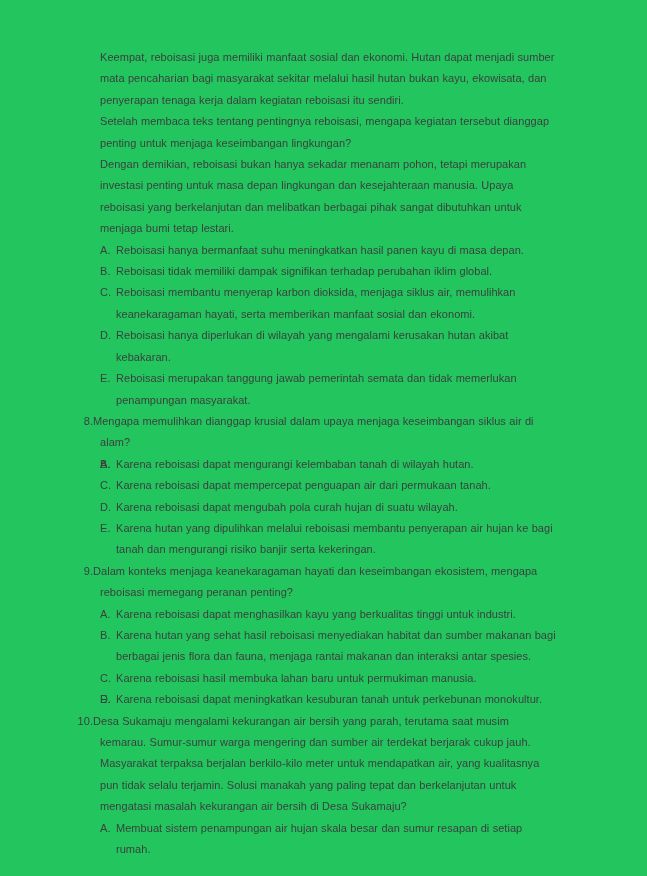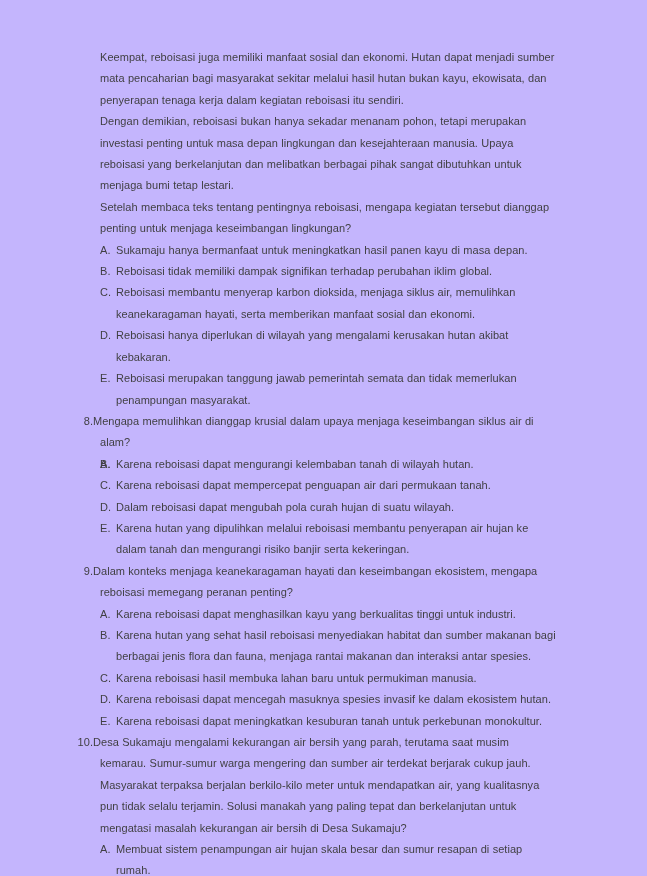--- a/index.html
+++ b/index.html
@@ -83,38 +83,38 @@
 
   
   #doc {
     filter: blur(0.18px);
     opacity: 0.97;
   }
 </style>
 </head>
 <body style="color: rgb(60, 60, 60);">
 
-<div id="page" style="background: #c4b5fd;">
+<div id="page" style="background: #22c55e;">
   <div id="doc" class="line-base" style="padding-top: 47px;">
       <div class="para">Keempat, reboisasi juga memiliki manfaat sosial dan ekonomi. Hutan dapat menjadi sumber mata pencaharian bagi masyarakat sekitar melalui hasil hutan bukan kayu, ekowisata, dan penyerapan tenaga kerja dalam kegiatan reboisasi itu sendiri.</div>
+      <div class="para">Setelah membaca teks tentang pentingnya reboisasi, mengapa kegiatan tersebut dianggap penting untuk menjaga keseimbangan lingkungan?</div>
       <div class="para">Dengan demikian, reboisasi bukan hanya sekadar menanam pohon, tetapi merupakan investasi penting untuk masa depan lingkungan dan kesejahteraan manusia. Upaya reboisasi yang berkelanjutan dan melibatkan berbagai pihak sangat dibutuhkan untuk menjaga bumi tetap lestari.</div>
-      <div class="para">Setelah membaca teks tentang pentingnya reboisasi, mengapa kegiatan tersebut dianggap penting untuk menjaga keseimbangan lingkungan?</div>
-      <div class="opt"><span class="optletter">A.</span><span>Sukamaju hanya bermanfaat untuk meningkatkan hasil panen kayu di masa depan.</span></div>
+      <div class="opt"><span class="optletter">A.</span><span>Reboisasi hanya bermanfaat suhu meningkatkan hasil panen kayu di masa depan.</span></div>
       <div class="opt"><span class="optletter">B.</span><span>Reboisasi tidak memiliki dampak signifikan terhadap perubahan iklim global.</span></div>
       <div class="opt"><span class="optletter">C.</span><span>Reboisasi membantu menyerap karbon dioksida, menjaga siklus air, memulihkan keanekaragaman hayati, serta memberikan manfaat sosial dan ekonomi.</span></div>
       <div class="opt"><span class="optletter">D.</span><span>Reboisasi hanya diperlukan di wilayah yang mengalami kerusakan hutan akibat kebakaran.</span></div>
       <div class="opt"><span class="optletter">E.</span><span>Reboisasi merupakan tanggung jawab pemerintah semata dan tidak memerlukan penampungan masyarakat.</span></div>
       <div class="qitem"><span class="qnum">8.</span><span>Mengapa memulihkan dianggap krusial dalam upaya menjaga keseimbangan siklus air di alam?</span></div>
       <div class="opt"><span class="optletter">A.</span></div>
       <div class="opt"><span class="optletter">B.</span><span>Karena reboisasi dapat mengurangi kelembaban tanah di wilayah hutan.</span></div>
       <div class="opt"><span class="optletter">C.</span><span>Karena reboisasi dapat mempercepat penguapan air dari permukaan tanah.</span></div>
-      <div class="opt"><span class="optletter">D.</span><span>Dalam reboisasi dapat mengubah pola curah hujan di suatu wilayah.</span></div>
-      <div class="opt"><span class="optletter">E.</span><span>Karena hutan yang dipulihkan melalui reboisasi membantu penyerapan air hujan ke dalam tanah dan mengurangi risiko banjir serta kekeringan.</span></div>
+      <div class="opt"><span class="optletter">D.</span><span>Karena reboisasi dapat mengubah pola curah hujan di suatu wilayah.</span></div>
+      <div class="opt"><span class="optletter">E.</span><span>Karena hutan yang dipulihkan melalui reboisasi membantu penyerapan air hujan ke bagi tanah dan mengurangi risiko banjir serta kekeringan.</span></div>
       <div class="qitem"><span class="qnum">9.</span><span>Dalam konteks menjaga keanekaragaman hayati dan keseimbangan ekosistem, mengapa reboisasi memegang peranan penting?</span></div>
       <div class="opt"><span class="optletter">A.</span><span>Karena reboisasi dapat menghasilkan kayu yang berkualitas tinggi untuk industri.</span></div>
       <div class="opt"><span class="optletter">B.</span><span>Karena hutan yang sehat hasil reboisasi menyediakan habitat dan sumber makanan bagi berbagai jenis flora dan fauna, menjaga rantai makanan dan interaksi antar spesies.</span></div>
       <div class="opt"><span class="optletter">C.</span><span>Karena reboisasi hasil membuka lahan baru untuk permukiman manusia.</span></div>
-      <div class="opt"><span class="optletter">D.</span><span>Karena reboisasi dapat mencegah masuknya spesies invasif ke dalam ekosistem hutan.</span></div>
+      <div class="opt"><span class="optletter">D.</span></div>
       <div class="opt"><span class="optletter">E.</span><span>Karena reboisasi dapat meningkatkan kesuburan tanah untuk perkebunan monokultur.</span></div>
       <div class="qitem"><span class="qnum">10.</span><span>Desa Sukamaju mengalami kekurangan air bersih yang parah, terutama saat musim kemarau. Sumur-sumur warga mengering dan sumber air terdekat berjarak cukup jauh. Masyarakat terpaksa berjalan berkilo-kilo meter untuk mendapatkan air, yang kualitasnya pun tidak selalu terjamin. Solusi manakah yang paling tepat dan berkelanjutan untuk mengatasi masalah kekurangan air bersih di Desa Sukamaju?</span></div>
       <div class="opt"><span class="optletter">A.</span><span>Membuat sistem penampungan air hujan skala besar dan sumur resapan di setiap rumah.</span></div>
     </div>
 </div>
 
 </body></html>

